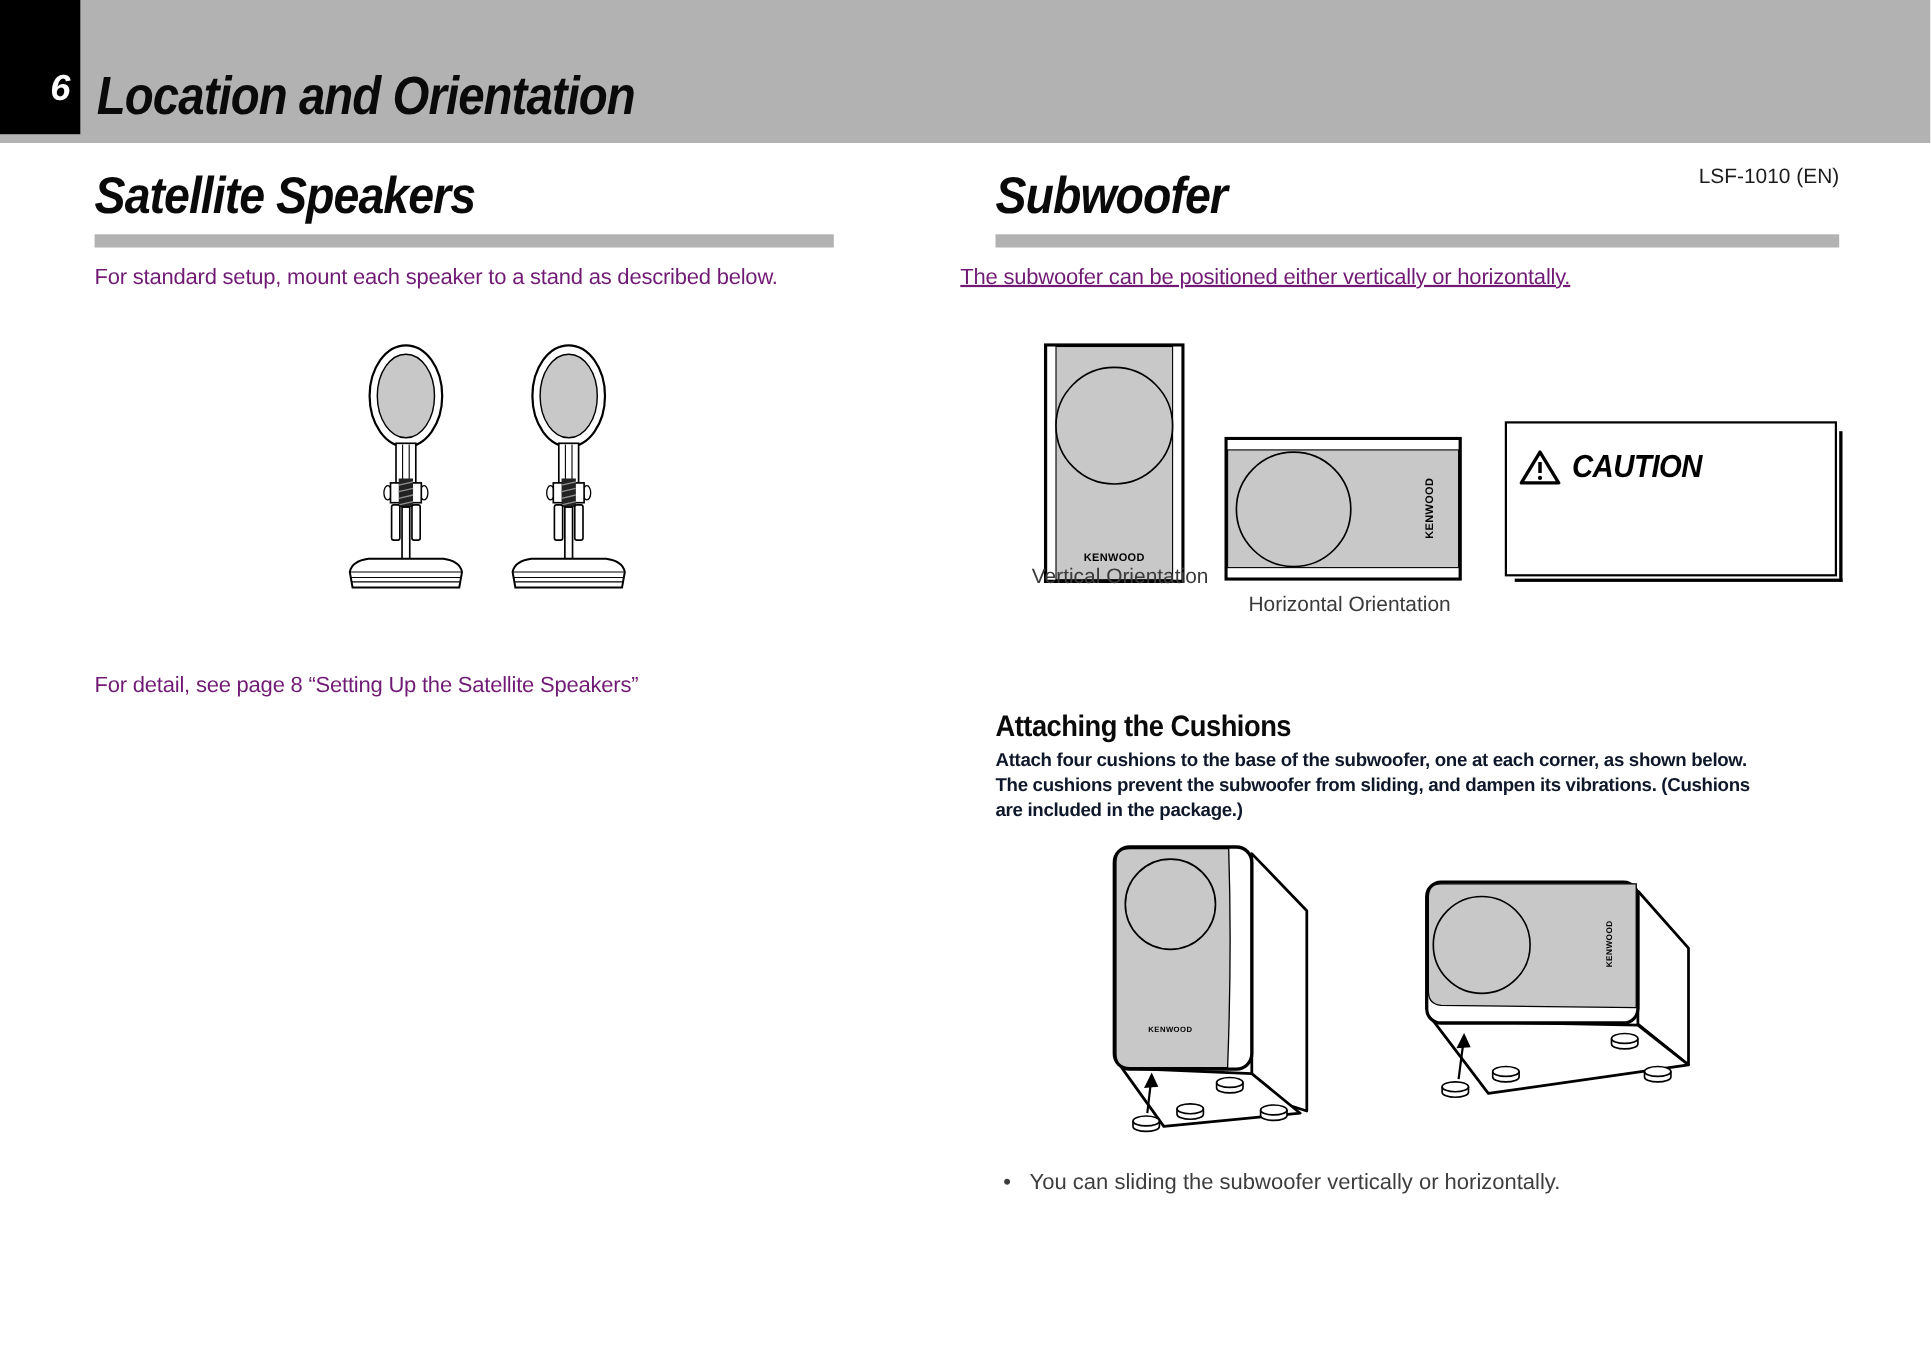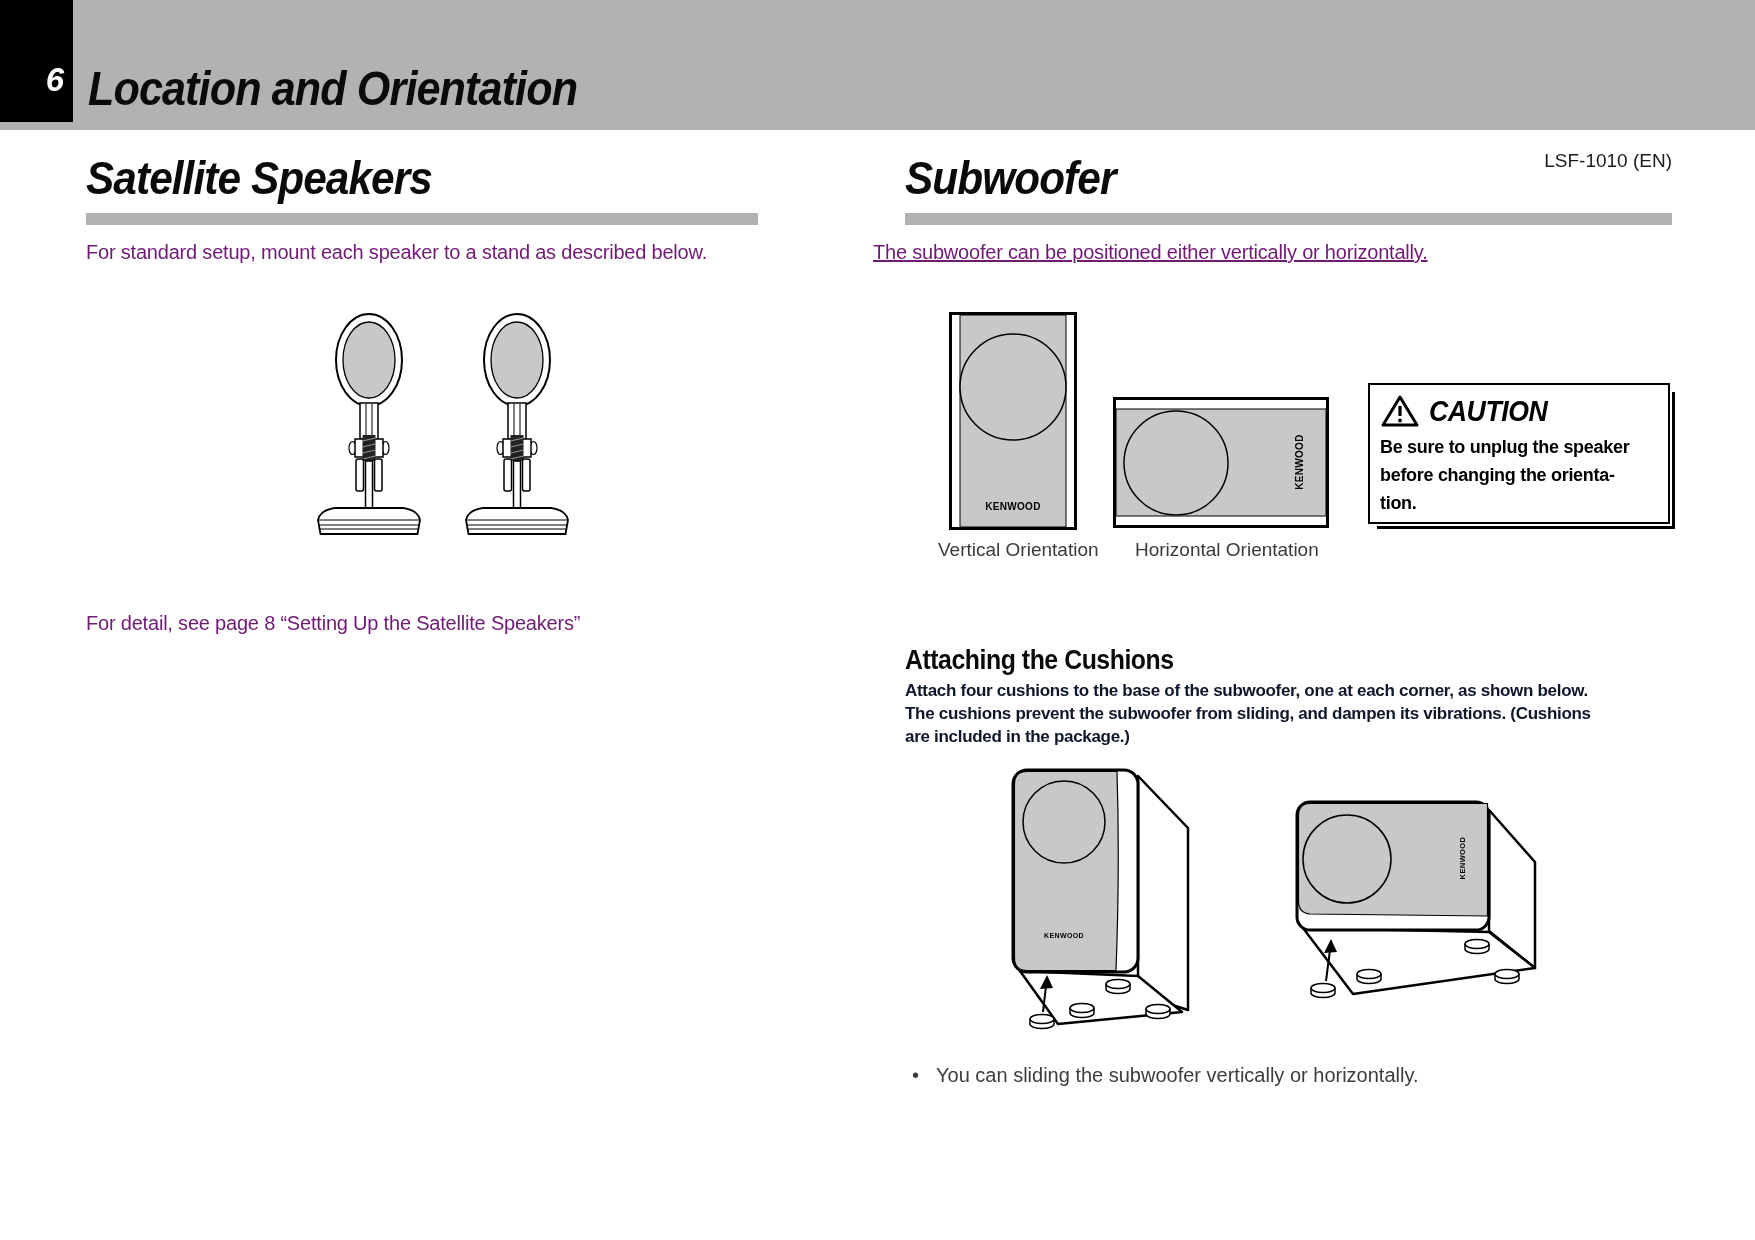--- a/index.html
+++ b/index.html
@@ -35,26 +35,26 @@
   #subwoofer-intro { left:873px; top:241px;text-decoration:underline; }
   #satellite-note  { left:86px; top:612px;text-align:center; }
 
   
   #fig-speakers       { left:312px;  top:310px; }
   #fig-sub-vertical   { left:949px;  top:312px; }
   #fig-sub-horizontal { left:1113px; top:397px; }
   #fig-cushion-a      { left:1010px; top:766px; }
   #fig-cushion-b      { left:1293px; top:798px; }
   .figure-label { font-size:19px; color:#3a3a3a; white-space:nowrap; }
-  #label-vertical   { left:938px;  top:539px; }
+  #label-vertical   { left:938px;  top:514px; }
   #label-horizontal { left:1135px; top:539px; }
 
   
   .caution-box { left:1368px; top:383px; width:302px; height:141px; background:#fff;
-    border:2px solid #000; box-sizing:border-box; padding:9px 9px 0 10px; }
+    border:2px solid #000; box-sizing:border-box; padding:23px 9px 0 10px; }
   .caution-box::after { content:""; position:absolute; left:7px; top:7px; right:-7px; bottom:-7px;
     border-right:3px solid #000; border-bottom:3px solid #000; pointer-events:none; }
   .caution-head { display:flex; align-items:center; gap:9px; height:34px; }
   .caution-title { font-size:29px; font-weight:bold; font-style:italic; color:#000;
     letter-spacing:-0.5px; transform:scaleX(0.92); transform-origin:left center; white-space:nowrap; }
   .caution-text { margin-top:5px; font-size:18px; font-weight:bold; color:#000;
     line-height:28px; letter-spacing:-0.3px; white-space:pre-line; }
 
   
   .cushions-heading { left:905px; top:645px; font-size:27px; font-weight:bold; color:#0a0a0a;
@@ -126,23 +126,20 @@
 
 <div class="abs caution-box">
   <div class="caution-head">
     <svg width="40" height="34" viewBox="0 0 40 34">
       <path d="M20,3 L37,31 L3,31 Z" fill="none" stroke="#000" stroke-width="3" stroke-linejoin="round"></path>
       <path d="M20,12 L20,22" stroke="#000" stroke-width="3.2"></path>
       <circle cx="20" cy="26.5" r="1.9" fill="#000"></circle>
     </svg>
     <span class="caution-title">CAUTION</span>
   </div>
-  <div class="caution-text">Be sure to unplug the speaker
-before changing the orienta-
-tion.</div>
 </div>
 
 <div id="label-vertical" class="abs figure-label">Vertical Orientation</div>
 <div id="label-horizontal" class="abs figure-label">Horizontal Orientation</div>
 
 <div class="abs cushions-heading">Attaching the Cushions</div>
 <div class="abs cushions-body">Attach four cushions to the base of the subwoofer, one at each corner, as shown below.
 The cushions prevent the subwoofer from sliding, and dampen its vibrations. (Cushions
 are included in the package.)</div>
 

